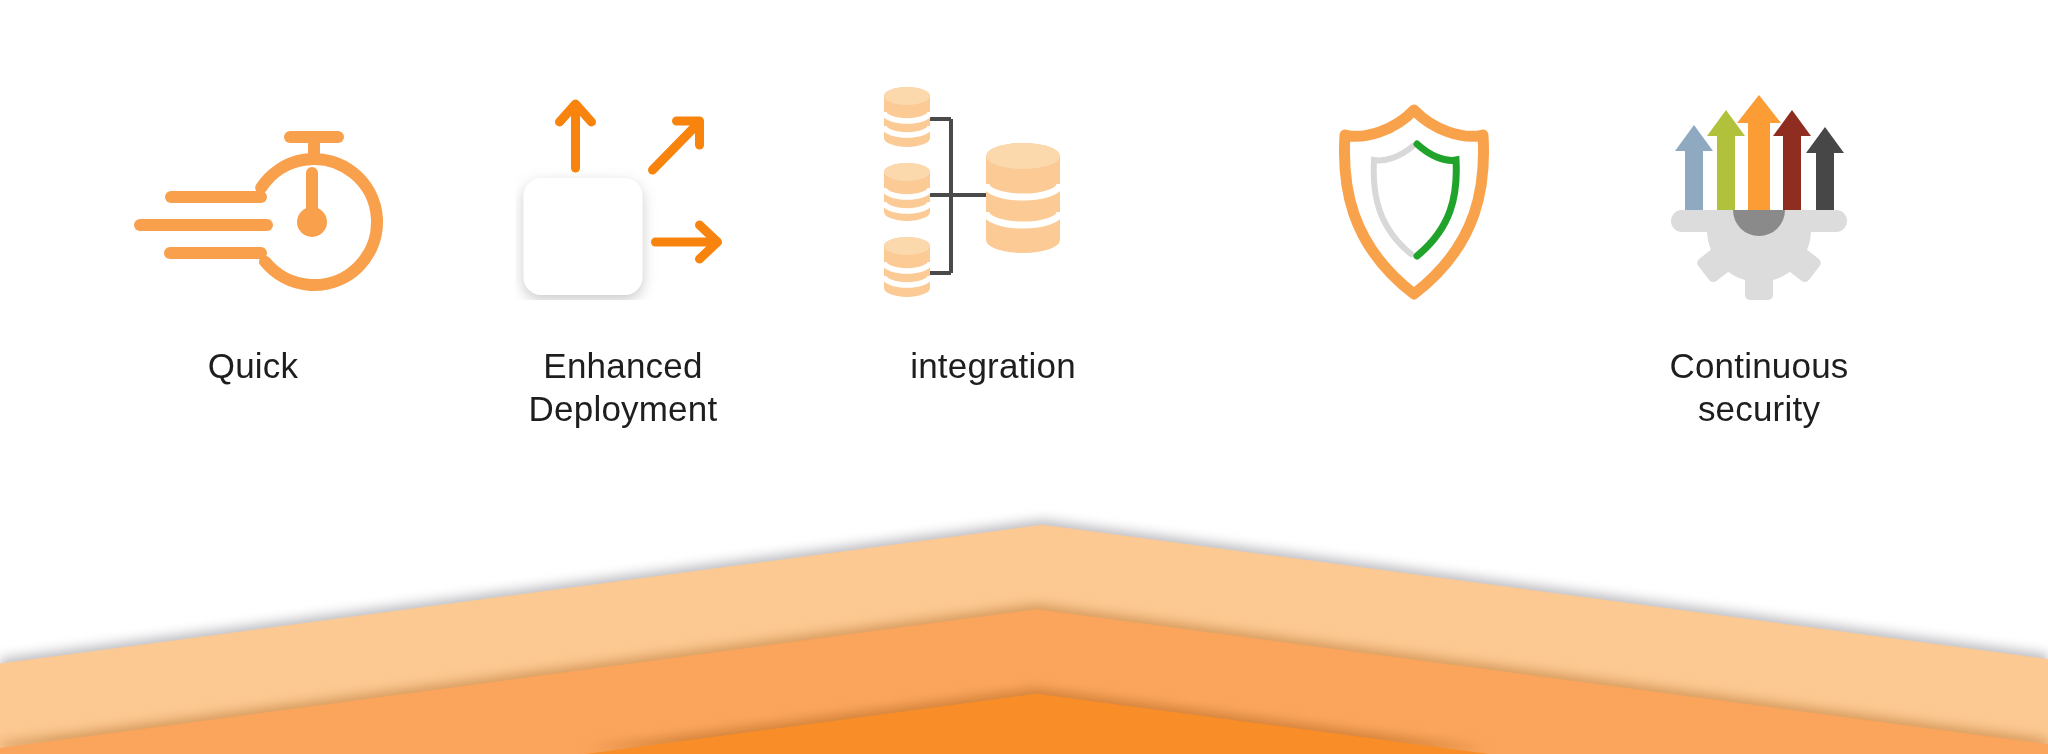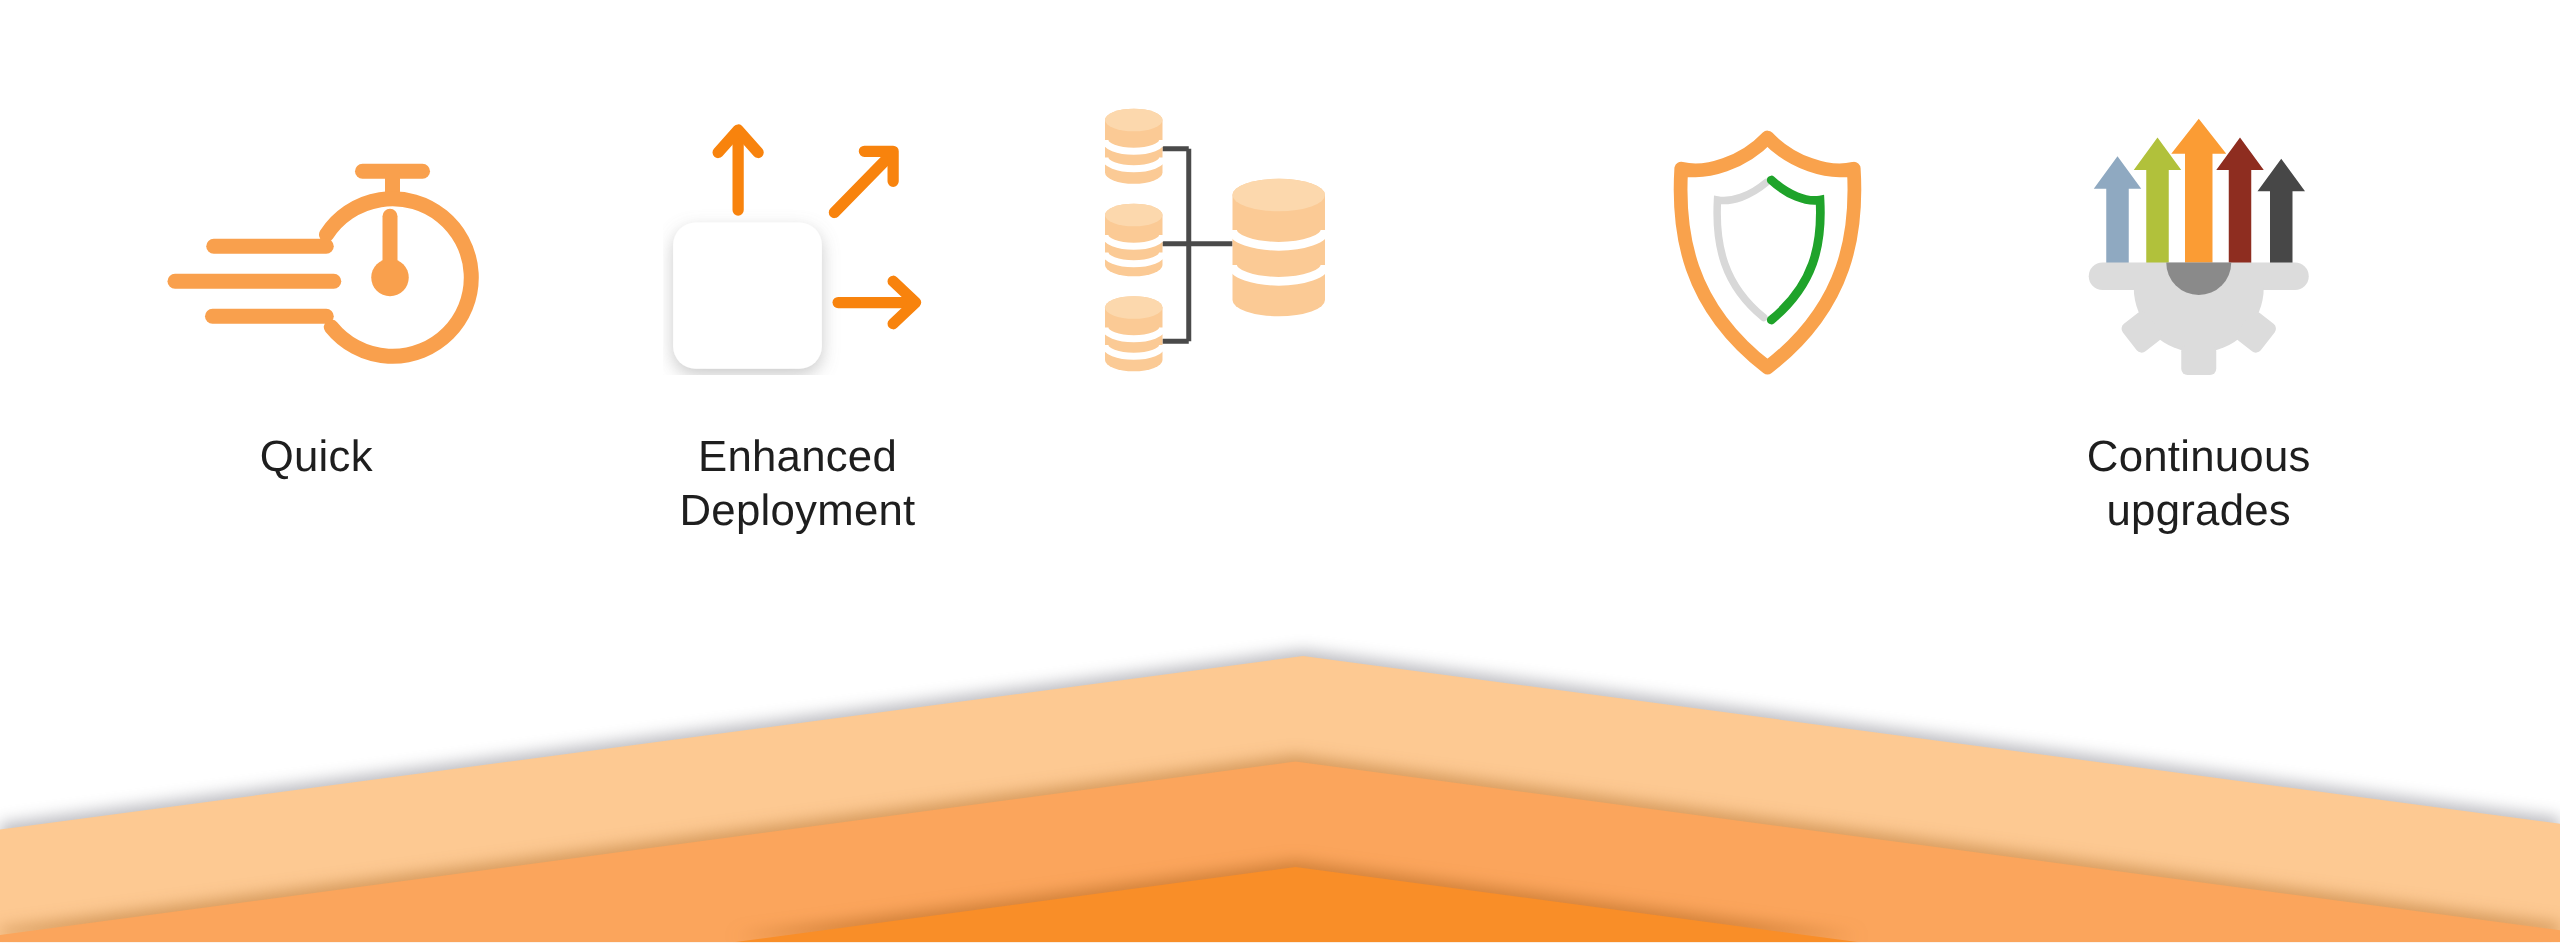--- a/index.html
+++ b/index.html
@@ -71,21 +71,21 @@
         <line class="stroke-stopwatch" x1="53" y1="72" x2="143" y2="72"></line>
         <line class="stroke-stopwatch" x1="22" y1="100" x2="149" y2="100"></line>
         <line class="stroke-stopwatch" x1="52" y1="128" x2="143" y2="128"></line>
       </svg>
     </div>
     <div class="label">
       <span>Quick</span>
     </div>
   </div>
 
-  <div class="feature" style="left:638px">
+  <div class="feature" style="left:623px">
     <div class="icon-box">
       <svg width="215" height="210" viewBox="0 0 215 210" aria-hidden="true">
         <defs>
           <filter id="boxshadow" x="-40%" y="-40%" width="180%" height="180%">
             <feDropShadow dx="0" dy="5" stdDeviation="7" flood-color="#8a8a8a" flood-opacity="0.45"></feDropShadow>
           </filter>
         </defs>
         <rect class="scale-box" x="8" y="88" width="119" height="117" rx="18" filter="url(#boxshadow)"></rect>
         <line class="stroke-accent" x1="60" y1="78" x2="60" y2="16"></line>
         <path class="stroke-accent" d="M 44 32 L 60 14 L 76 32"></path>
@@ -117,20 +117,21 @@
         <path class="db-body" d="M 6 161 A 23 9 0 0 1 52 161 L 52 203 A 23 9 0 0 1 6 203 Z"></path>
         <path class="db-sep" stroke-width="5.5" d="M 6 177 A 23 9 0 0 0 52 177 M 6 191 A 23 9 0 0 0 52 191"></path>
         <ellipse class="db-top" cx="29" cy="161" rx="23" ry="9"></ellipse>
 
         <path class="db-body" d="M 108 71 A 37 13 0 0 1 182 71 L 182 155 A 37 13 0 0 1 108 155 Z"></path>
         <path class="db-sep" stroke-width="7" d="M 108 99 A 37 13 0 0 0 182 99 M 108 127 A 37 13 0 0 0 182 127"></path>
         <ellipse class="db-top" cx="145" cy="71" rx="37" ry="13"></ellipse>
       </svg>
     </div>
     <div class="label">
+      <span>integration</span>
     </div>
   </div>
 
   <div class="feature" style="left:1415px">
     <div class="icon-box">
       <svg width="156" height="196" viewBox="0 0 156 196" aria-hidden="true">
         <path class="shield-outer" d="M 77 6 C 58 26 28 36 8 31 C 5 80 12 140 77 190 C 142 140 149 80 146 31 C 126 36 96 26 77 6 Z"></path>
         <path class="shield-left" d="M 76 42 C 63 53 48 58 37 56 C 35 92 42 124 74 150"></path>
         <path class="shield-right" d="M 80 40 C 93 52 108 58 119 56 C 121 92 114 124 80 152"></path>
       </svg>
@@ -148,21 +149,21 @@
         <rect class="gear-part" x="12" y="120" width="176" height="22" rx="11"></rect>
         <path class="gear-part" d="M 48 140 A 52 52 0 0 0 152 140 Z"></path>
         <rect class="gear-part" x="-14" y="46" width="28" height="24" rx="5" transform="translate(100,140) rotate(52)"></rect>
         <rect class="gear-part" x="-14" y="46" width="28" height="24" rx="5" transform="translate(100,140)"></rect>
         <rect class="gear-part" x="-14" y="46" width="28" height="24" rx="5" transform="translate(100,140) rotate(-52)"></rect>
         <path class="gear-core" d="M 74 120 A 26 26 0 0 0 126 120 Z"></path>
       </svg>
     </div>
     <div class="label">
       <span>Continuous</span>
-      <span>upgrades</span>
+      <span>security</span>
     </div>
   </div>
 
   <div class="chev-wrap chev1-wrap">
       <div class="chev chev1"></div>
     </div>
   <div class="chev-wrap chev2-wrap">
       <div class="chev chev2"></div>
     </div>
   <div class="chev-wrap chev3-wrap">

